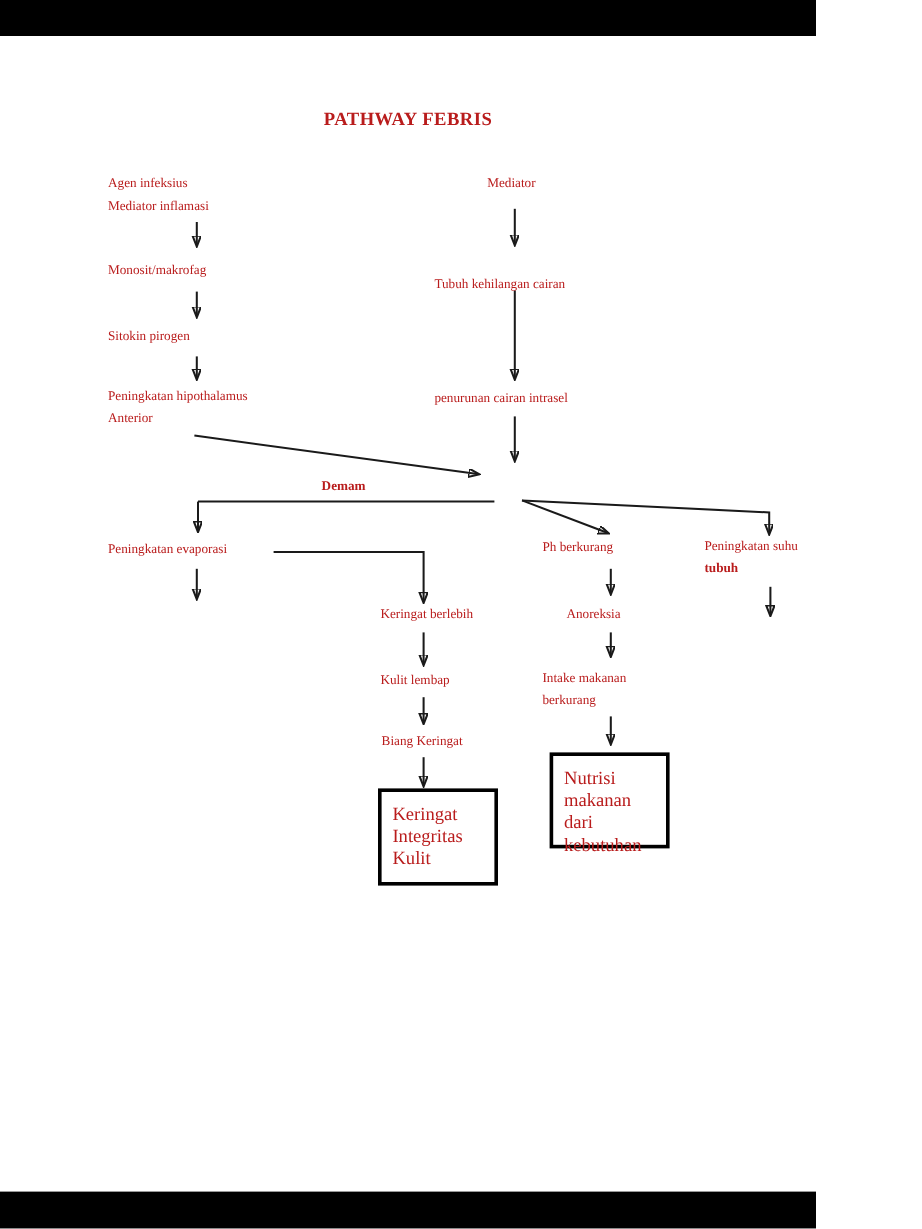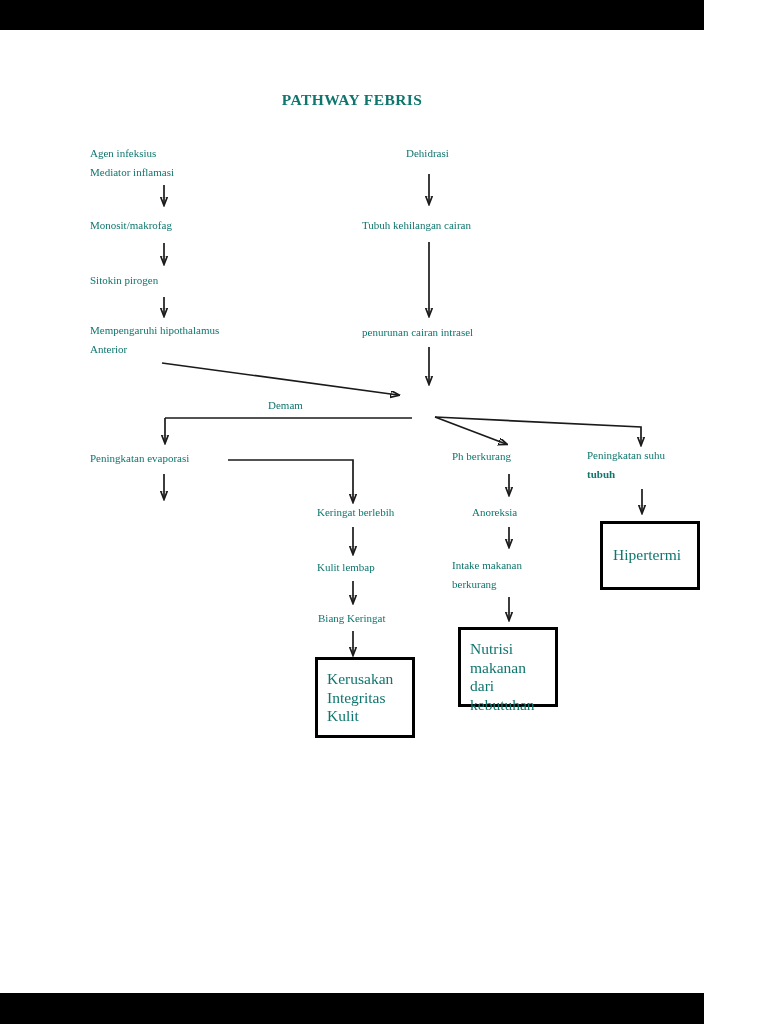--- a/index.html
+++ b/index.html
@@ -1,27 +1,27 @@
 <!DOCTYPE html>
 <html><head>
 <meta charset="utf-8">
 <style>
   html,body{margin:0;padding:0;background:#ffffff;}
   .canvas{
     position:relative;width:680px;height:1024px;background:#ffffff;overflow:hidden;
-    font-family:"Liberation Serif","DejaVu Serif",serif;color:#0f766e;padding-left:24px;
+    font-family:"Liberation Serif","DejaVu Serif",serif;color:#b91c1c;
   }
   .bar{position:absolute;left:0;width:768px;background:#000000;}
   .bar-top{top:0;height:30px;}
   .bar-bottom{top:993px;height:31px;}
   .t{position:absolute;font-size:11px;line-height:19px;white-space:nowrap;}
   .ln{display:block;}
   .page-title{position:absolute;left:0;right:0;top:90px;text-align:center;
     font-size:15.5px;font-weight:bold;letter-spacing:0.4px;line-height:19px;}
-  .bold{font-weight:normal;}
+  .bold{font-weight:bold;}
   .ctr{text-align:left;font-weight:bold;}
   .obox{position:absolute;box-sizing:border-box;border:3px solid #000000;
     font-size:15.5px;line-height:18.5px;background:#ffffff;}
   .obox .inner{padding:10px 0 0 9px;}
   .vcenter{display:flex;align-items:center;}
   .wsp{word-spacing:9px;}
   svg.arrows{position:absolute;left:0;top:0;width:768px;height:1024px;}
   svg.arrows line, svg.arrows path{stroke:#1a1a1a;stroke-width:1.7;fill:none;}
 </style>
 </head>
@@ -58,29 +58,29 @@
     <line x1="509" y1="474" x2="509" y2="494" marker-end="url(#ah)"></line>
     <line x1="509" y1="527" x2="509" y2="546" marker-end="url(#ah)"></line>
     <line x1="509" y1="597" x2="509" y2="619" marker-end="url(#ah)"></line>
     <line x1="642" y1="489" x2="642" y2="512" marker-end="url(#ah)"></line>
   </svg>
 
   <div class="t" style="left:90px;top:144px;">
     <span class="ln">Agen infeksius</span>
     <span class="ln">Mediator inflamasi</span>
   </div>
-  <div class="t" style="left:406px;top:144px;">Dehidrasi</div>
+  <div class="t" style="left:406px;top:144px;">Mediator</div>
 
   <div class="t" style="left:90px;top:216px;">Monosit/makrofag</div>
-  <div class="t" style="left:362px;top:216px;">Tubuh kehilangan cairan</div>
+  <div class="t" style="left:362px;top:228px;">Tubuh kehilangan cairan</div>
 
   <div class="t" style="left:90px;top:271px;">Sitokin pirogen</div>
 
   <div class="t" style="left:90px;top:321px;">
-    <span class="ln">Mempengaruhi hipothalamus</span>
+    <span class="ln">Peningkatan hipothalamus</span>
     <span class="ln">Anterior</span>
   </div>
   <div class="t" style="left:362px;top:323px;">penurunan cairan intrasel</div>
 
   <div class="t bold" style="left:268px;top:396px;">Demam</div>
 
   <div class="t" style="left:90px;top:449px;">Peningkatan evaporasi</div>
   <div class="t" style="left:452px;top:447px;">Ph berkurang</div>
   <div class="t" style="left:587px;top:446px;width:110px;">
     <span class="ln">Peningkatan suhu</span>
@@ -94,30 +94,27 @@
   <div class="t" style="left:452px;top:556px;">
     <span class="ln">Intake makanan</span>
     <span class="ln">berkurang</span>
   </div>
 
   <div class="t" style="left:318px;top:609px;">Biang Keringat</div>
 
 
   <div class="obox" style="left:315px;top:657px;width:100px;height:81px;">
     <div class="inner">
-      <span class="ln">Kerusakan</span>
+      <span class="ln">Keringat</span>
       <span class="ln">Integritas</span>
       <span class="ln">Kulit</span>
     </div>
   </div>
 
   <div class="obox" style="left:458px;top:627px;width:100px;height:80px;">
     <div class="inner">
       <span class="ln">Nutrisi</span>
       <span class="ln wsp">makanan dari</span>
       <span class="ln">kebutuhan</span>
     </div>
   </div>
 
-  <div class="obox vcenter" style="left:600px;top:521px;width:100px;height:69px;padding-left:10px;">
-    <span>Hipertermi</span>
-  </div>
 </div>
 
 </body></html>

